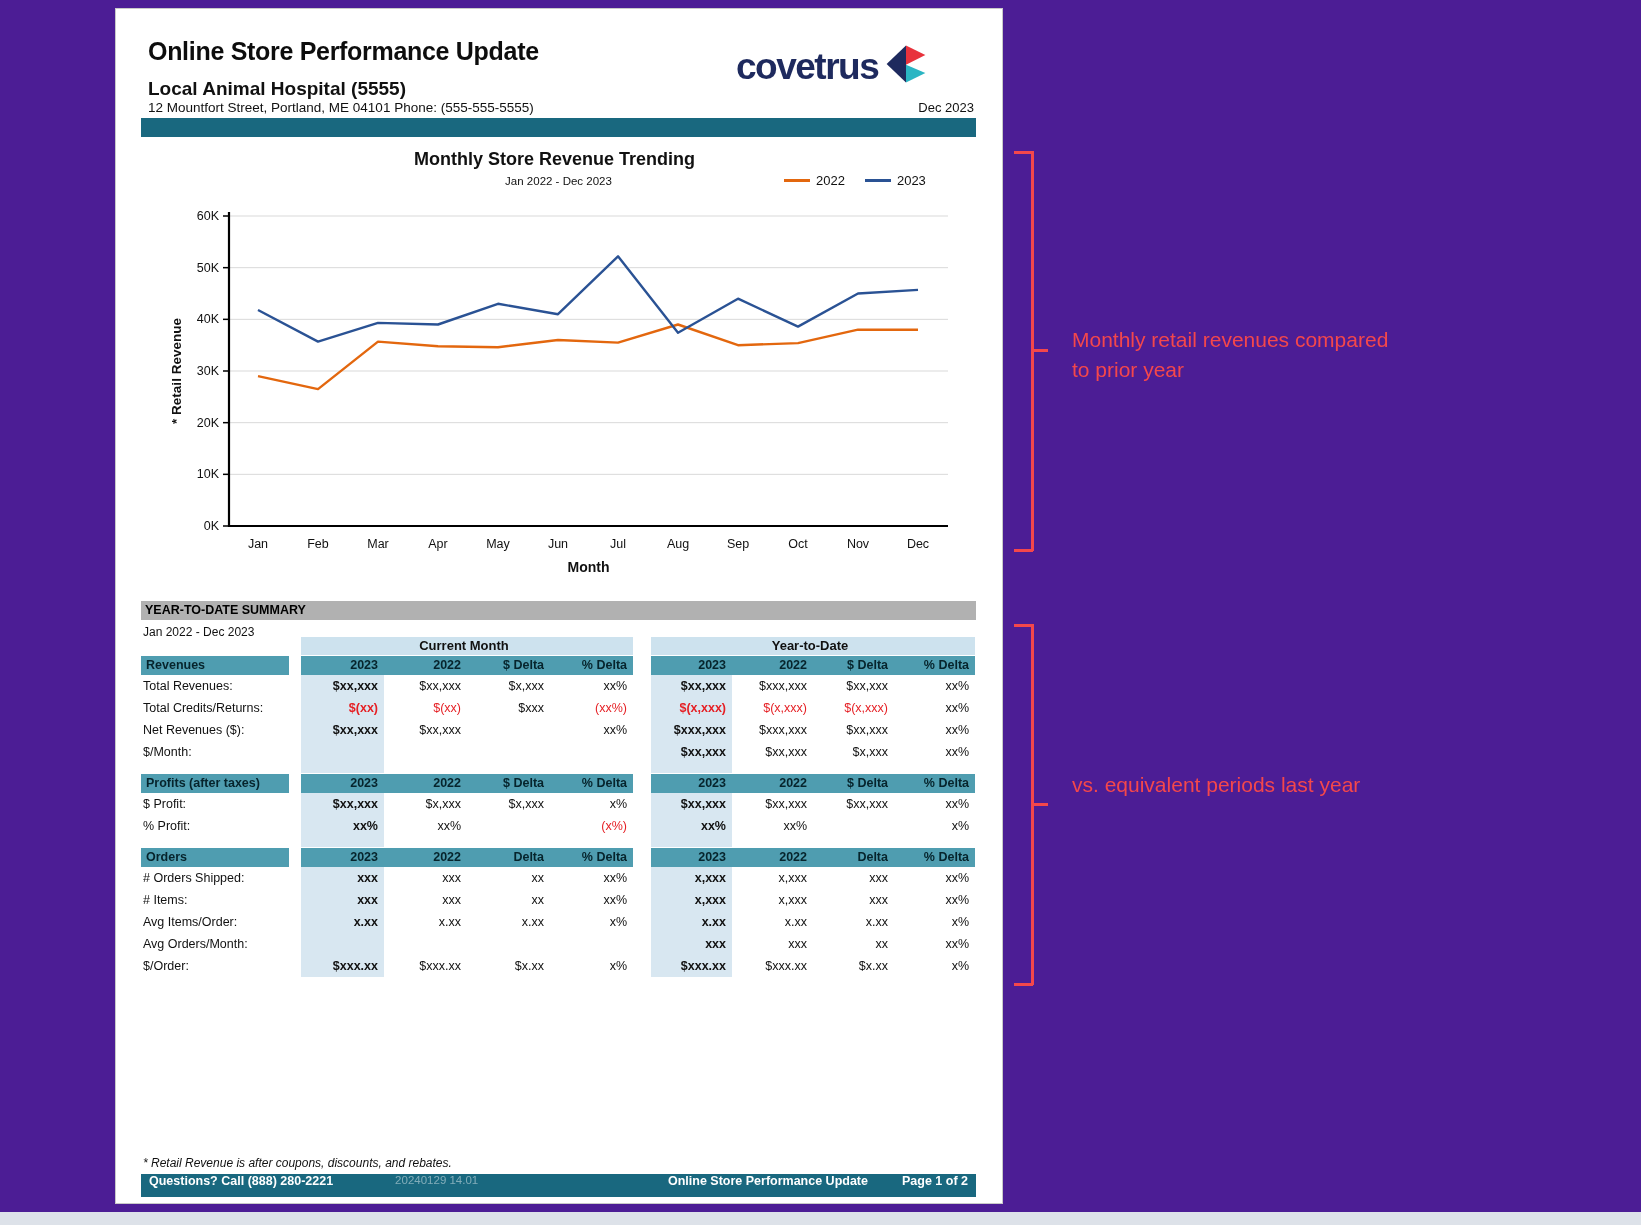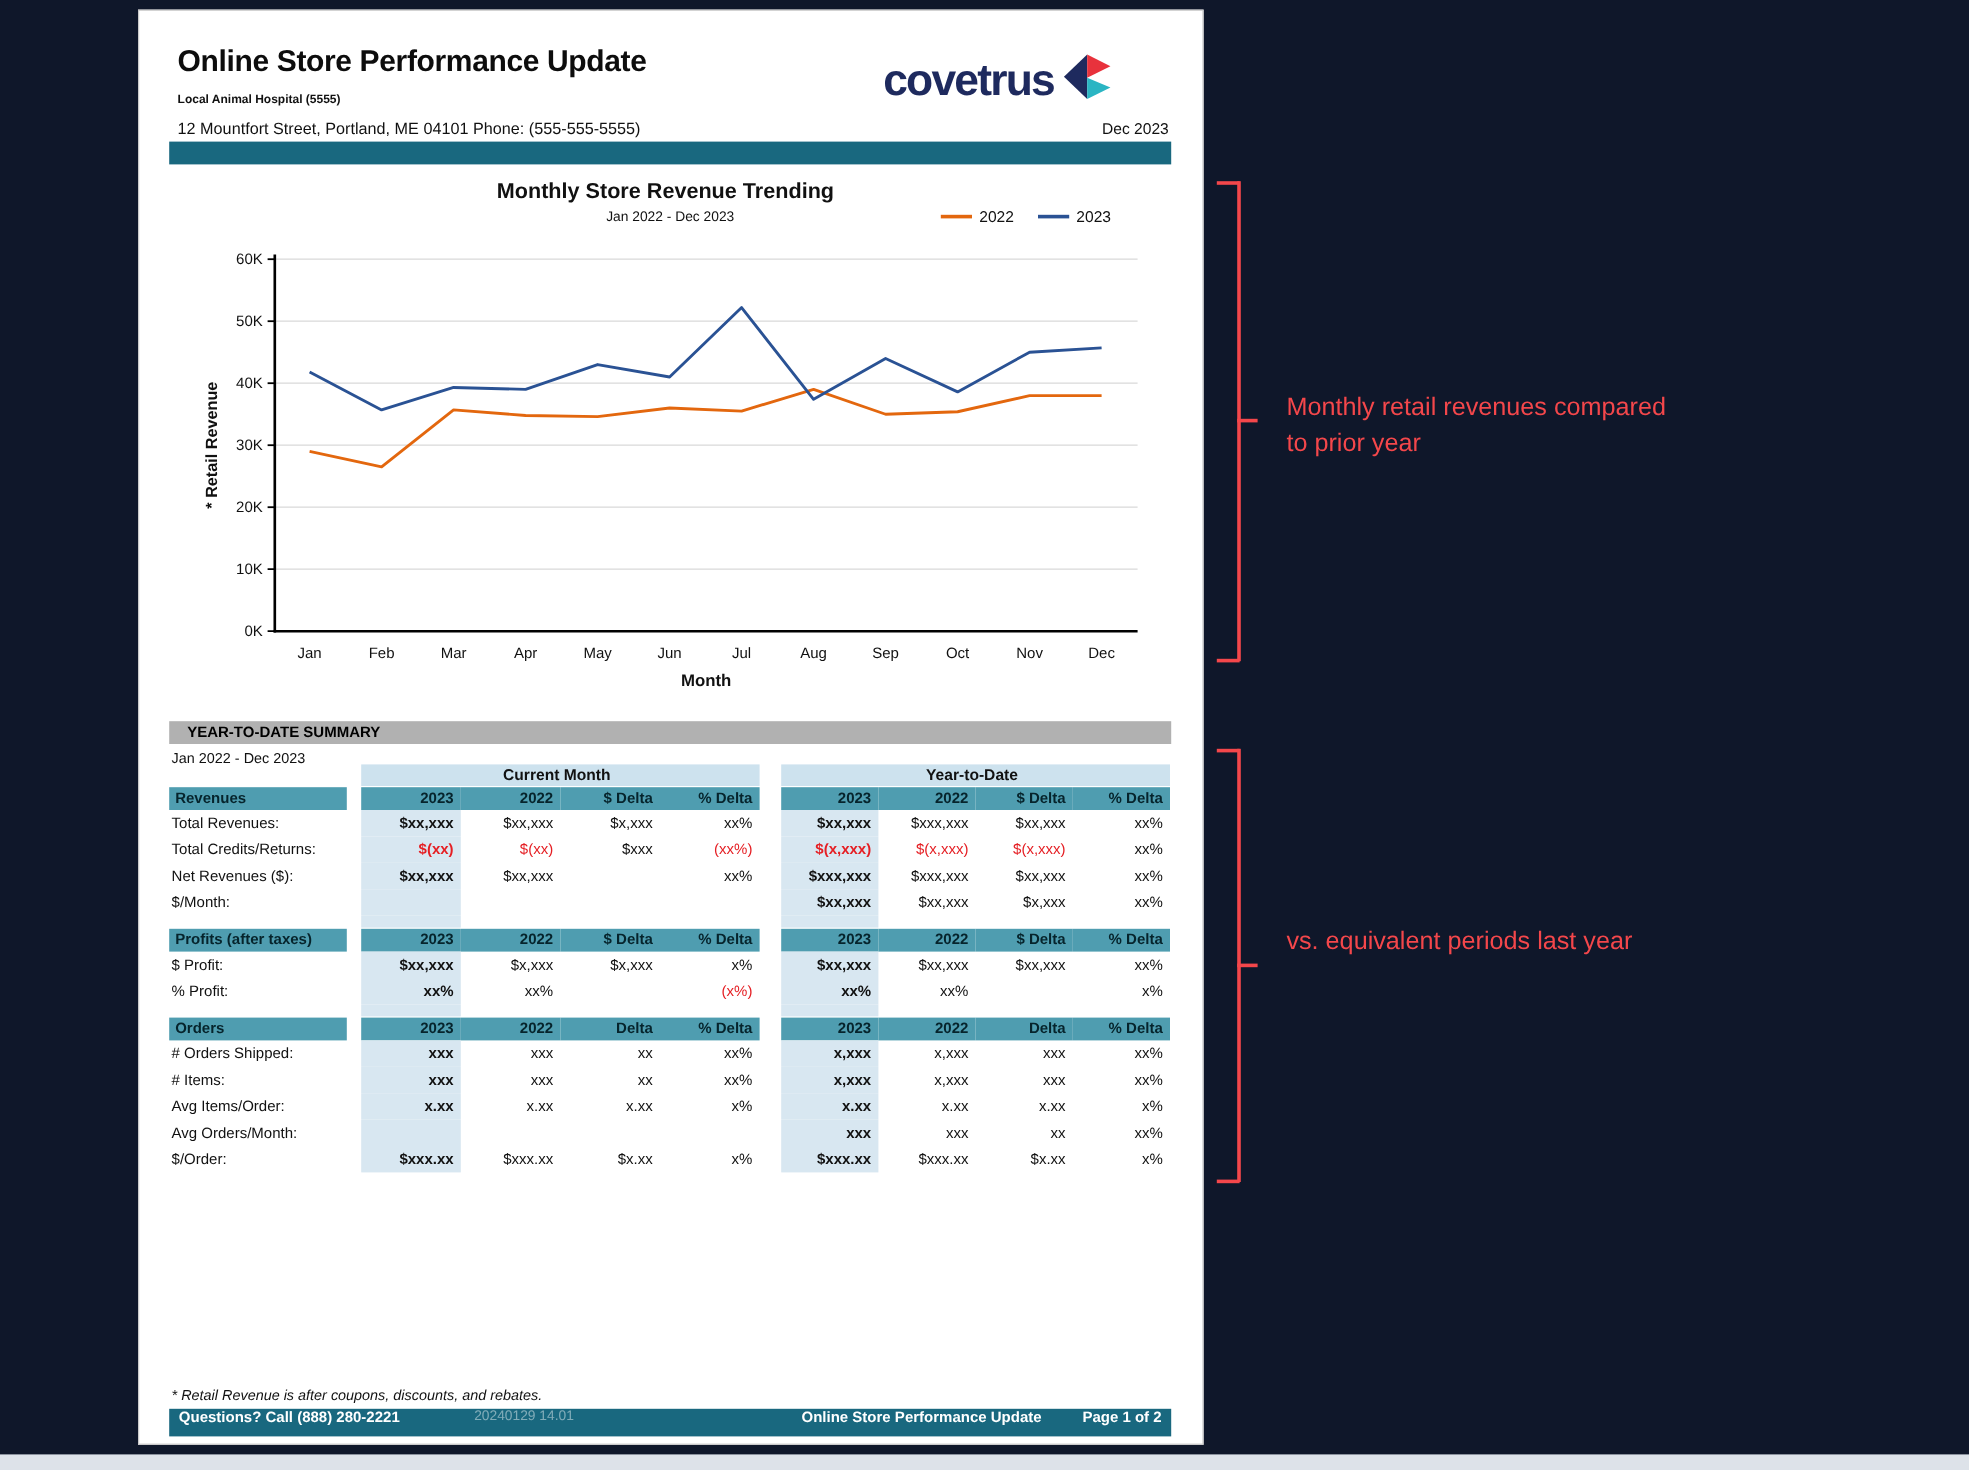--- a/index.html
+++ b/index.html
@@ -1,41 +1,41 @@
 <!DOCTYPE html>
 <html><head>
 <meta charset="utf-8">
 <style>
   html,body{margin:0;padding:0;background:#ffffff;}
-  #canvas{position:relative;width:1641px;height:1225px;background:#0f172a;overflow:hidden;
+  #canvas{position:relative;width:1641px;height:1225px;background:#4c1d95;overflow:hidden;
           font-family:"Liberation Sans",sans-serif;color:#111;text-decoration:underline;}
   .page{position:absolute;left:115px;top:8px;width:888px;height:1196px;background:#fff;
         border:1px solid #c9c9c9;box-sizing:border-box;}
   .abs{position:absolute;}
 
   
   .doc-title{left:32px;top:28px;font-size:25px;font-weight:800;letter-spacing:-0.3px;color:#0d0d0d;}
-  .client{left:32px;top:69px;font-size:10px;font-weight:700;}
+  .client{left:32px;top:69px;font-size:19px;font-weight:700;}
   .address{left:32px;top:91px;font-size:13.5px;}
   .rep-date{top:91px;right:28px;font-size:13px;}
   .logo{left:620px;top:32px;display:flex;align-items:center;}
   .logo-text{font-size:37px;font-weight:700;color:#1e2a5e;letter-spacing:-1.5px;line-height:1;}
   .teal-bar{left:25px;top:109px;width:835px;height:19px;}
 
   
   .chart-title{left:21px;top:140px;width:835px;text-align:center;font-size:18px;font-weight:800;}
   .chart-sub{left:25px;top:166px;width:835px;text-align:center;font-size:11.5px;}
   .legend{left:668px;top:164px;display:flex;gap:20px;align-items:center;}
   .legend-item{display:flex;align-items:center;gap:6px;font-size:13px;}
   .legend-swatch{width:26px;height:3px;display:inline-block;}
   #chart-wrap{left:25px;top:197px;width:835px;height:372px;}
 
   
   .gray-band{left:25px;top:592px;width:835px;height:19px;background:#b1b1b1;
-             font-size:12.5px;font-weight:800;line-height:19px;padding-left:15px;box-sizing:border-box;color:#000;}
+             font-size:12.5px;font-weight:800;line-height:19px;padding-left:4px;box-sizing:border-box;color:#000;}
   .range-label{left:27px;top:616px;font-size:12px;}
   #summary-table{left:25px;top:628px;width:834px;display:flex;flex-direction:column;}
   .trow{display:grid;grid-template-columns:148px 12px 83px 83px 83px 83px 18px 81px 81px 81px 81px;}
   .c{font-size:12.5px;text-align:right;padding-right:6px;box-sizing:border-box;overflow:hidden;white-space:nowrap;}
   .lbl{text-align:left;padding-left:2px;padding-right:0;}
   .b{font-weight:700;}
   .neg{color:#e51f24;}
   .gband{background:#cde2ee;text-align:center;font-weight:700;font-size:13px;line-height:18px;}
   .hcell{background:#4f9db0;font-weight:700;font-size:12.5px;line-height:19px;color:#06242c;}
   .secband{background:#4f9db0;font-weight:700;font-size:12.5px;line-height:19px;color:#06242c;

